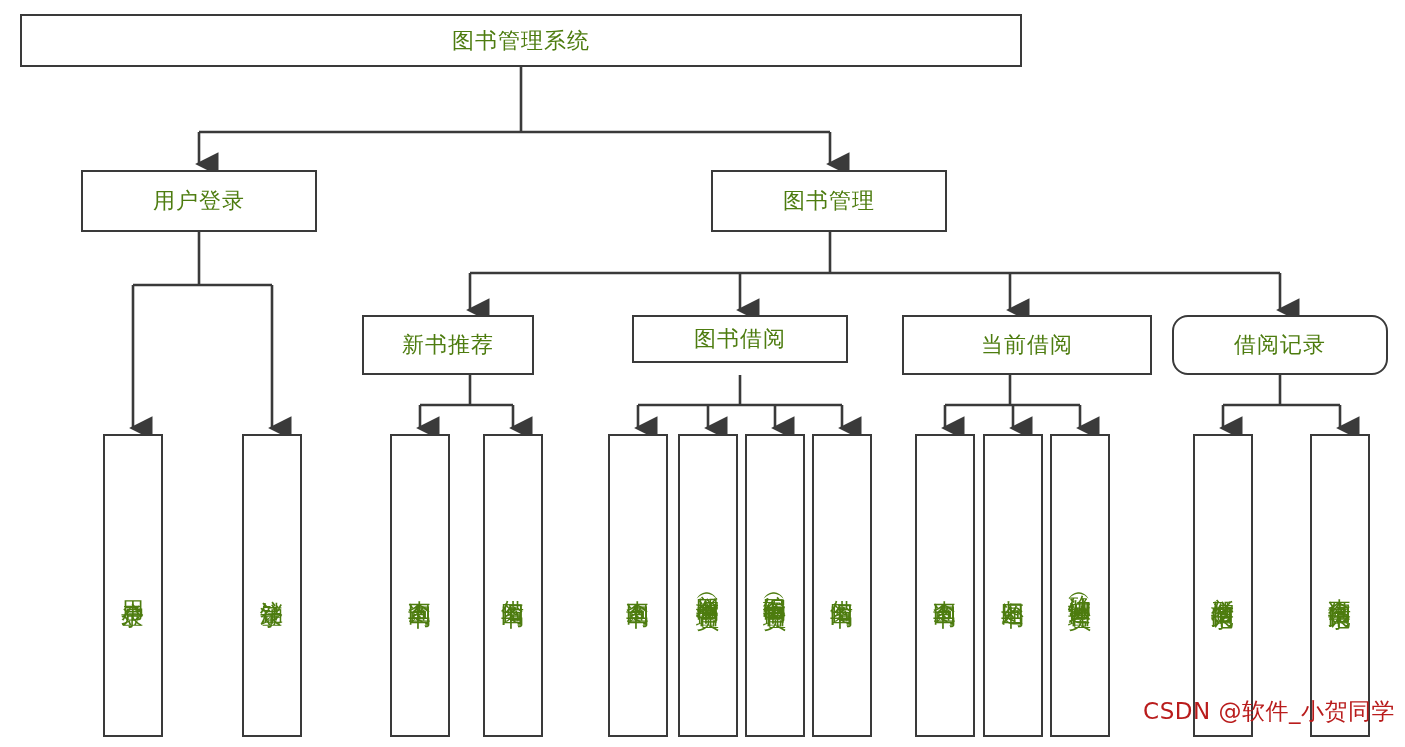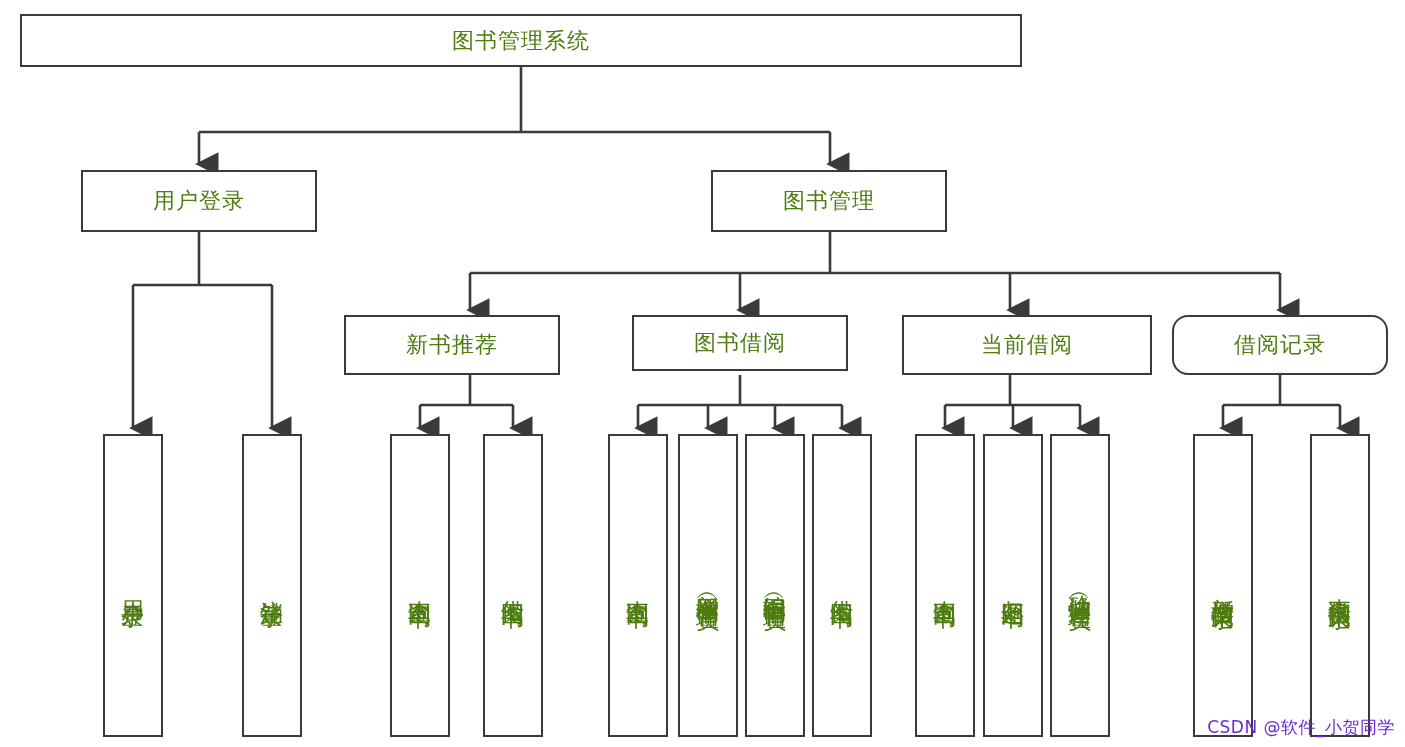--- a/index.html
+++ b/index.html
@@ -43,23 +43,23 @@
     font-size:23px;
     line-height:1.22;
     letter-spacing:2px;
     white-space:normal;
     max-height:290px;
   }
 
   #watermark{
     position:absolute;
     right:10px;
-    bottom:8px;
-    font-size:17px;
-    color:#6d28d9;
+    bottom:20px;
+    font-size:23px;
+    color:#b91c1c;
     letter-spacing:0.5px;
     user-select:none;
   }
 </style>
 </head>
 <body>
 
 <div id="canvas">
 
   <svg id="svg-links" viewBox="0 0 1405 747" xmlns="http://www.w3.org/2000/svg">
@@ -118,24 +118,24 @@
     <span class="lbl">图书管理系统</span>
   </div>
 
   <div class="node h" style="left:81px;top:170px;width:236px;height:62px;">
     <span class="lbl">用户登录</span>
   </div>
   <div class="node h" style="left:711px;top:170px;width:236px;height:62px;">
     <span class="lbl">图书管理</span>
   </div>
 
-  <div class="node h" style="left:344px;top:315px;width:216px;height:60px;">
+  <div class="node h" style="left:362px;top:315px;width:172px;height:60px;">
     <span class="lbl">新书推荐</span>
   </div>
-  <div class="node h" style="left:632px;top:315px;width:216px;height:56px;">
+  <div class="node h" style="left:632px;top:315px;width:216px;height:48px;">
     <span class="lbl">图书借阅</span>
   </div>
   <div class="node h" style="left:902px;top:315px;width:250px;height:60px;">
     <span class="lbl">当前借阅</span>
   </div>
   <div class="node h" style="left:1172px;top:315px;width:216px;height:60px;border-radius:16px;">
     <span class="lbl">借阅记录</span>
   </div>
 
   <div class="node v" style="left:103px;top:434px;width:60px;height:303px;">

